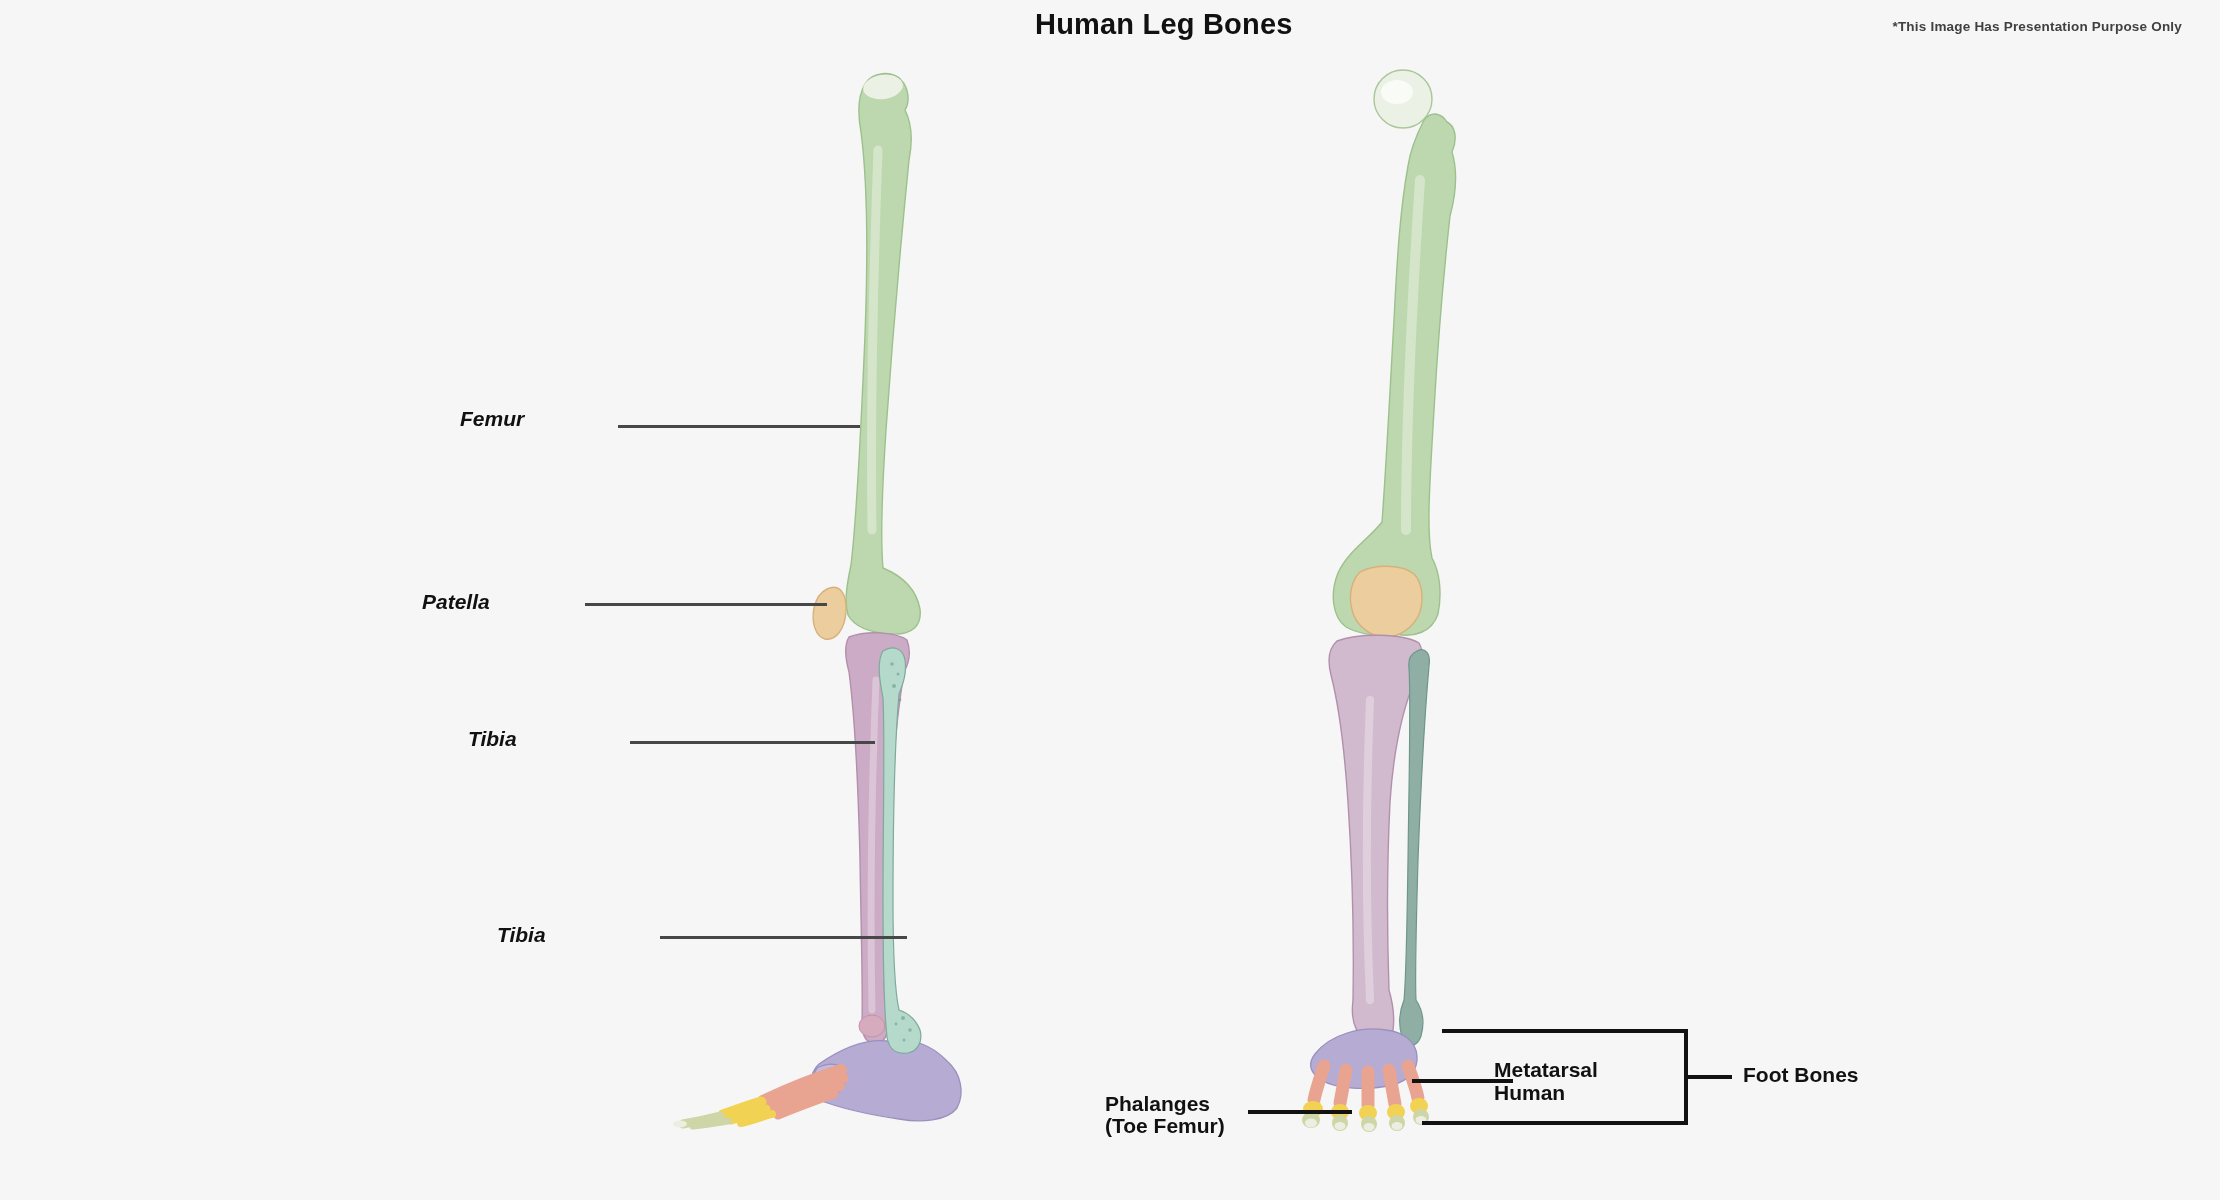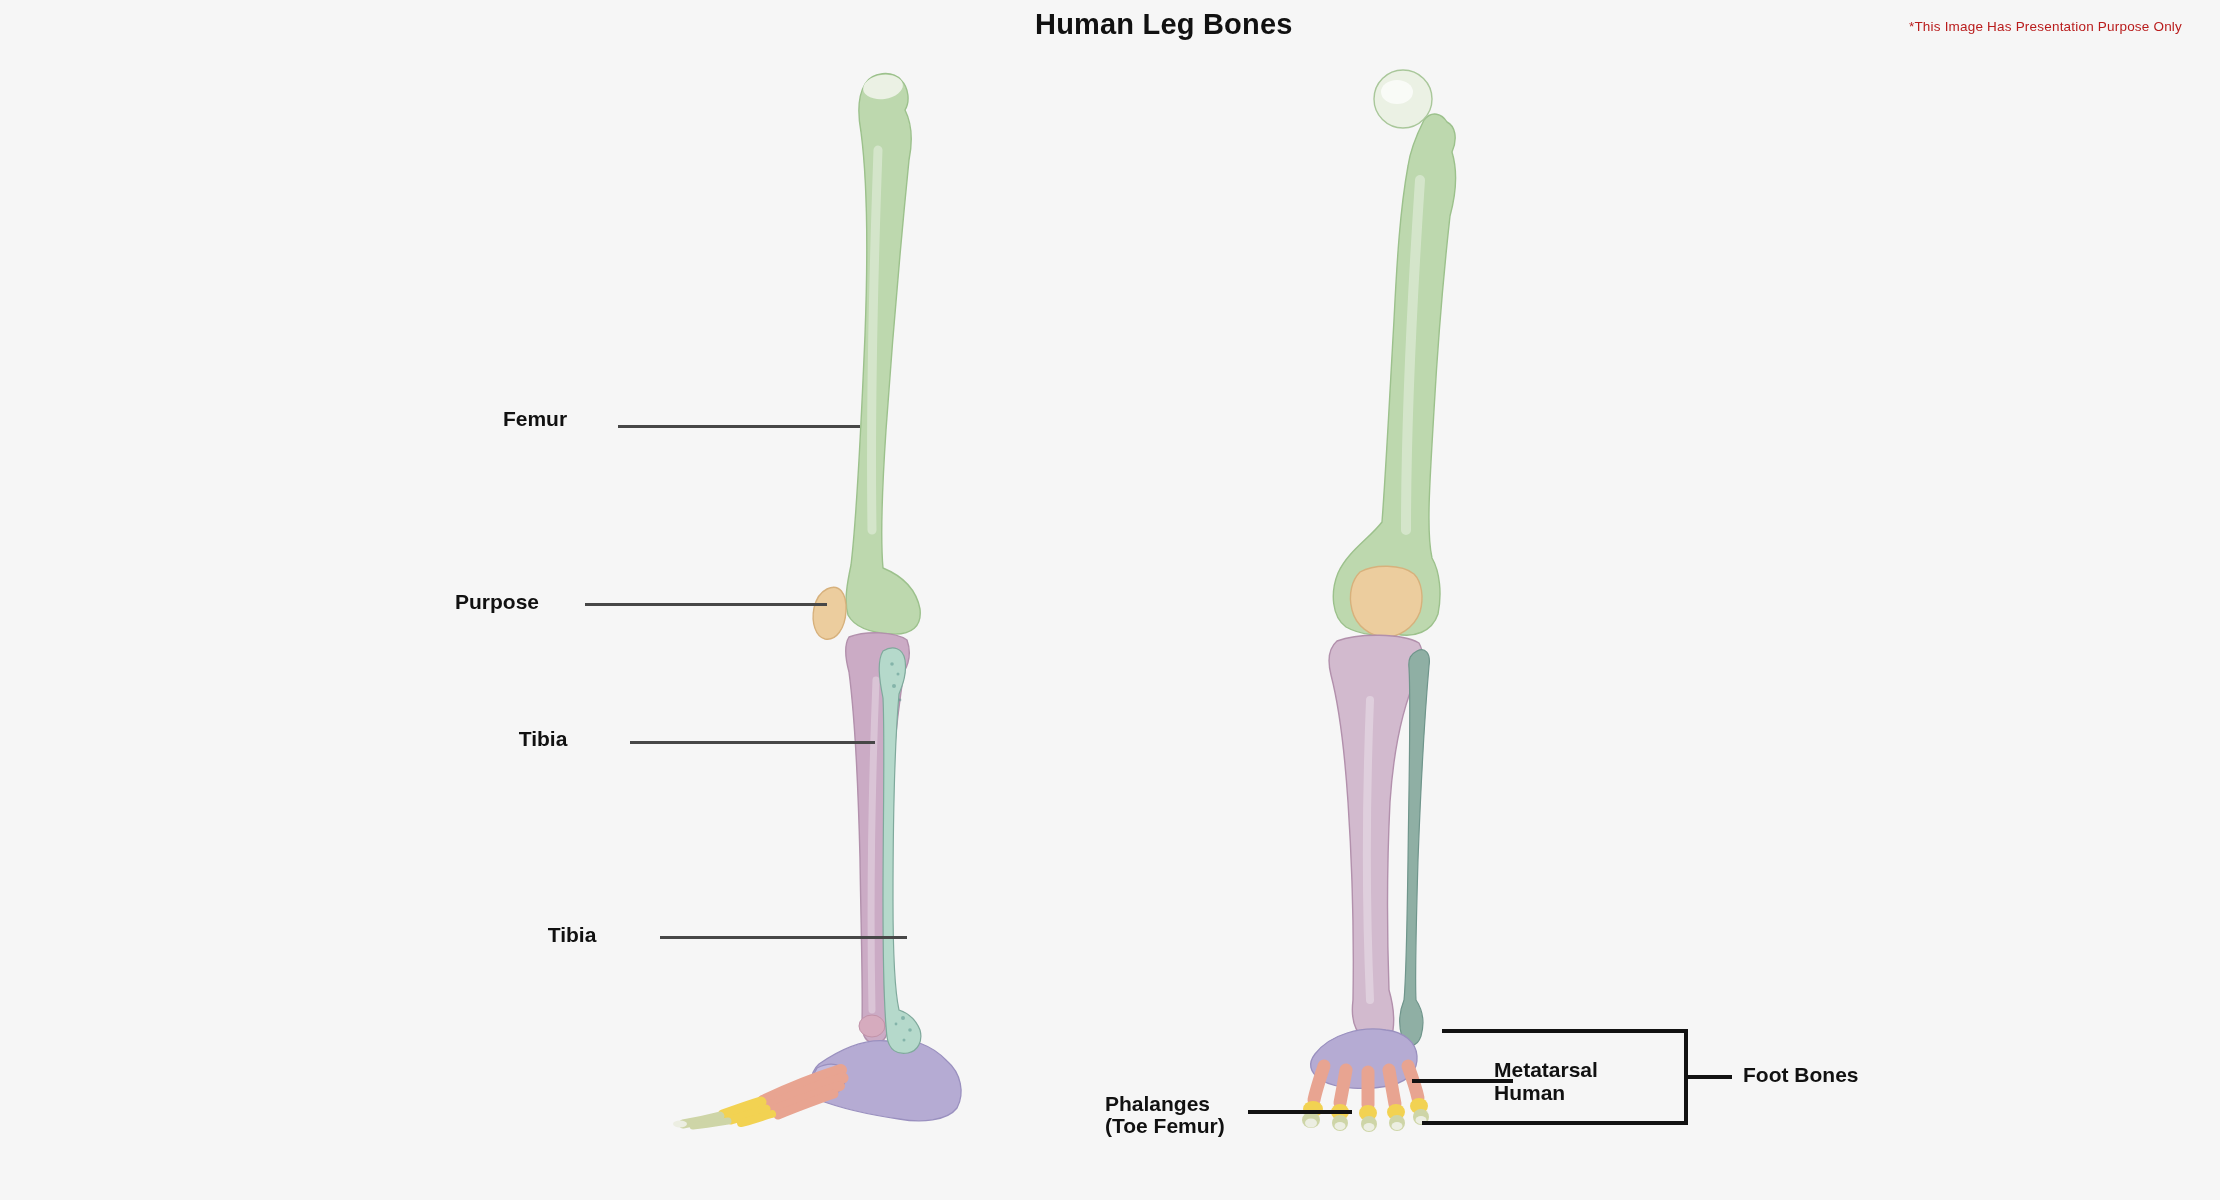--- a/index.html
+++ b/index.html
@@ -9,27 +9,27 @@
     font-family:"Liberation Sans","DejaVu Sans",sans-serif;
     overflow:hidden;
   }
   .canvas{position:relative;width:2220px;height:1200px;background:#f6f6f6;}
   .title{
     position:absolute;left:1035px;top:8px;
     font-size:29px;font-weight:bold;color:#111;letter-spacing:.2px;
   }
   .disclaimer{
     position:absolute;right:38px;top:19px;
-    font-size:13.5px;font-weight:normal;color:#b91c1c;letter-spacing:.2px;
+    font-size:13.5px;font-weight:bold;color:#404040;letter-spacing:.2px;
   }
   .fig{position:absolute;}
   .label{
     position:absolute;color:#111;font-weight:bold;font-size:21px;line-height:22px;
   }
-  .label.right-align{text-align:center;}
+  .label.right-align{text-align:left;font-style:italic;}
   .label.center{text-align:left;}
   .leader{
     position:absolute;background:#474747;height:3px;
   }
   .bracket{
     position:absolute;background:#121212;
   }
   svg path, svg ellipse, svg circle{stroke-linejoin:round;stroke-linecap:round;}
   .edge-femur{stroke:#9cc18c;stroke-width:1.4;}
   .edge-head{stroke:#a9c79a;stroke-width:1.4;}
@@ -169,21 +169,21 @@
       <ellipse cx="50" cy="1066" rx="5.5" ry="4"></ellipse>
       <ellipse cx="79" cy="1067" rx="5.5" ry="4"></ellipse>
       <ellipse cx="107" cy="1066" rx="5.5" ry="4"></ellipse>
       <ellipse cx="131" cy="1060" rx="5.5" ry="4"></ellipse>
     </g>
   </svg>
 
   <div class="label right-align" style="left:460px;top:408px;width:150px;">Femur</div>
   <div class="leader" style="left:618px;top:425px;width:242px;"></div>
 
-  <div class="label right-align" style="left:422px;top:591px;width:150px;">Purpose</div>
+  <div class="label right-align" style="left:422px;top:591px;width:150px;">Patella</div>
   <div class="leader" style="left:585px;top:603px;width:242px;"></div>
 
   <div class="label right-align" style="left:468px;top:728px;width:150px;">Tibia</div>
   <div class="leader" style="left:630px;top:741px;width:245px;"></div>
 
   <div class="label right-align" style="left:497px;top:924px;width:150px;">Tibia</div>
   <div class="leader" style="left:660px;top:936px;width:247px;"></div>
 
   <div class="label center" style="left:1105px;top:1081px;width:150px;margin-top:12px;">
     <div>Phalanges</div>

